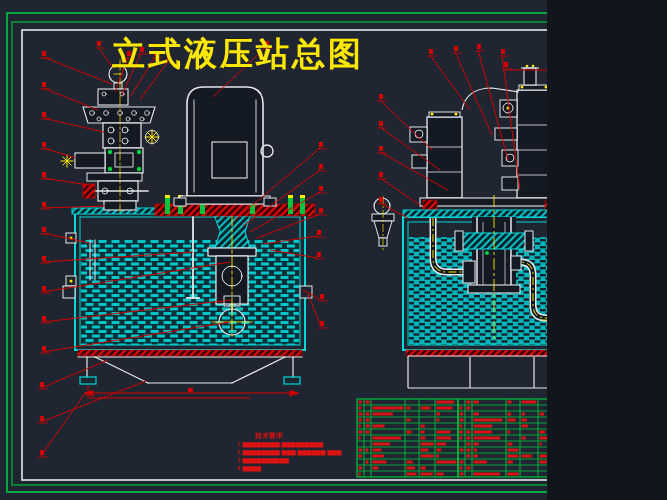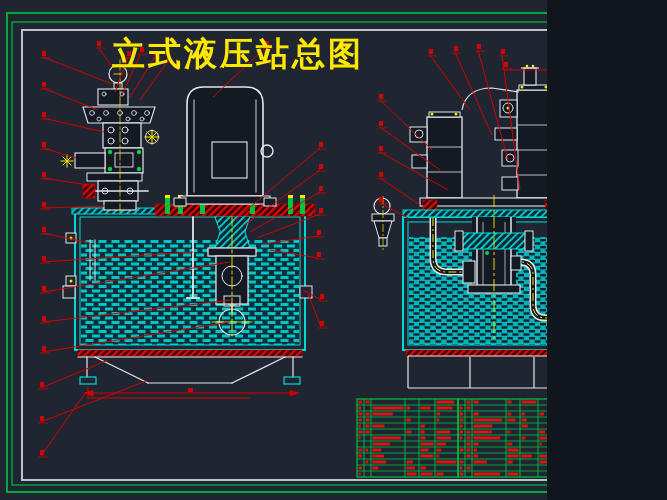--- a/index.html
+++ b/index.html
@@ -647,14 +647,21 @@
         <rect x="574" y="460" width="9" height="4" fill="#d40000"></rect>
         <rect x="559" y="470" width="9" height="4" fill="#d40000"></rect>
         <rect x="604" y="469" width="8" height="5" fill="#d40000"></rect>
         <rect x="618" y="469" width="8" height="5" fill="#d40000"></rect>
         <rect x="633" y="469" width="8" height="5" fill="#d40000"></rect>
       </g>
 </svg>
 
 <div class="title">立式液压站总图</div>
 
-
+<div class="notes">
+  <div class="nt">技术要求</div>
+  <div>1.▆▆▆▆▆▆▆▆,▆▆▆▆▆▆▆▆▆</div>
+  <div>2.▆▆▆▆▆▆▆▆-▆▆▆ ▆▆▆▆▆▆-▆▆▆</div>
+  <div>3.▆▆▆▆▆▆▆▆▆▆</div>
+  <div>4.▆▆▆▆</div>
 </div>
 
+</div>
+
 </body></html>

